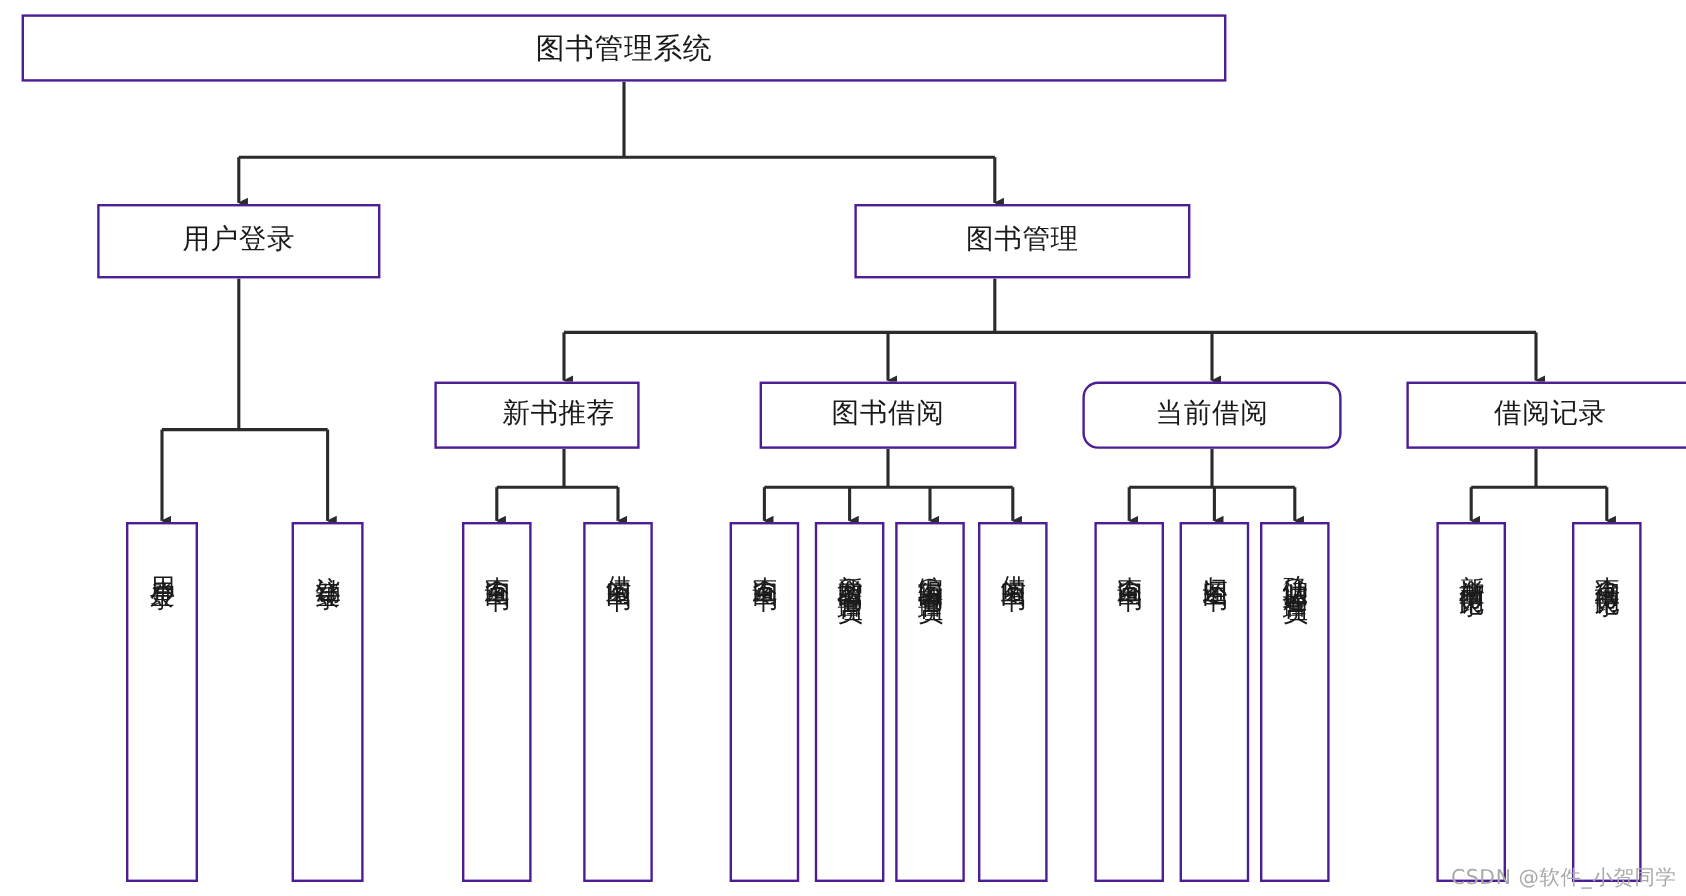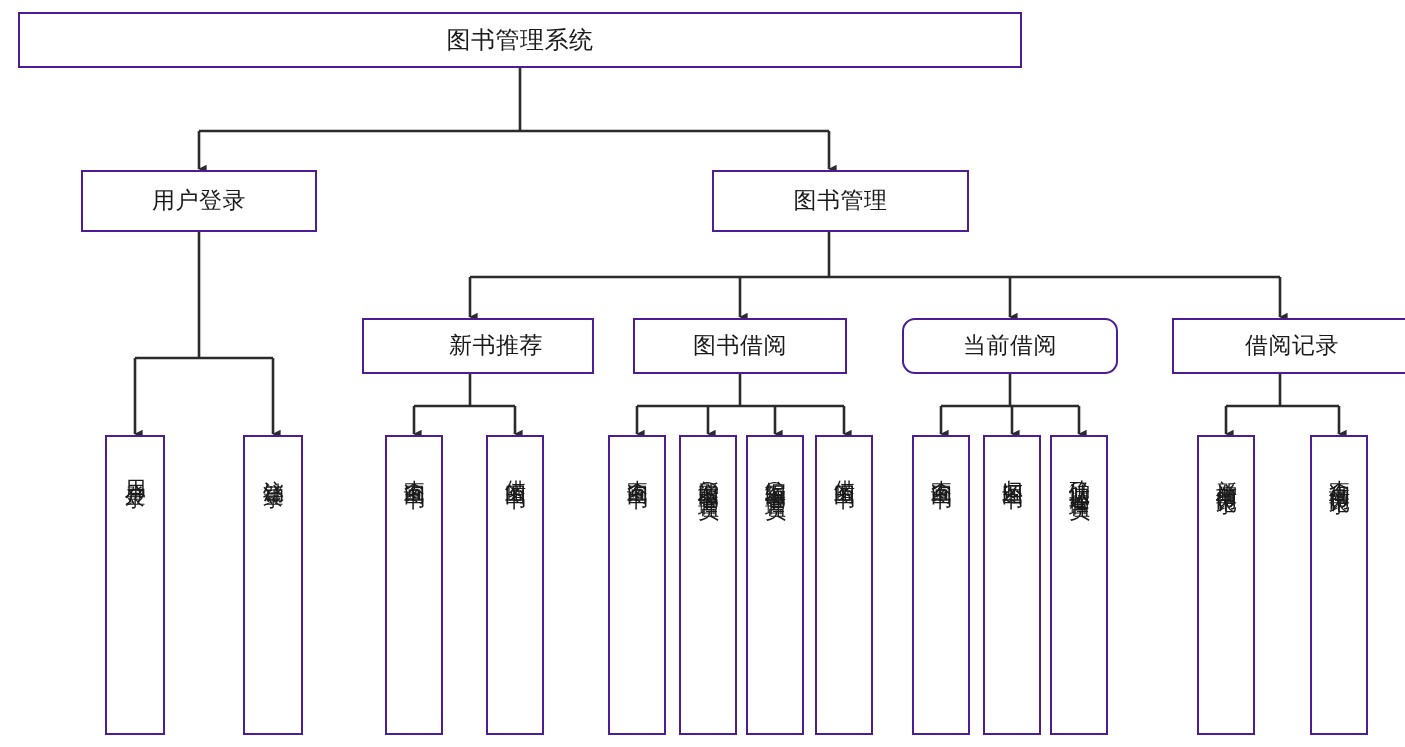--- a/index.html
+++ b/index.html
@@ -124,24 +124,24 @@
       </g>
   </svg>
 
   <div id="nodes-layer">
       <div class="node horizontal root" style="left: 18px; top: 12px; width: 1004px; height: 56px;">
         <span class="node-label">图书管理系统</span>
       </div>
       <div class="node horizontal" style="left: 81px; top: 170px; width: 236px; height: 62px;">
         <span class="node-label">用户登录</span>
       </div>
-      <div class="node horizontal" style="left: 712px; top: 170px; width: 257px; height: 62px;">
+      <div class="node horizontal" style="left: 712px; top: 170px; width: 280px; height: 62px;">
         <span class="node-label">图书管理</span>
       </div>
-      <div class="node horizontal" style="left: 362px; top: 318px; width: 232px; height: 56px; padding-left: 36px;">
+      <div class="node horizontal" style="left: 362px; top: 318px; width: 171px; height: 56px; padding-left: 36px;">
         <span class="node-label">新书推荐</span>
       </div>
       <div class="node horizontal" style="left: 633px; top: 318px; width: 214px; height: 56px;">
         <span class="node-label">图书借阅</span>
       </div>
       <div class="node horizontal" style="left: 902px; top: 318px; width: 216px; height: 56px; border-radius: 13px;">
         <span class="node-label">当前借阅</span>
       </div>
       <div class="node horizontal" style="left: 1172px; top: 318px; width: 240px; height: 56px;">
         <span class="node-label">借阅记录</span>
@@ -180,13 +180,14 @@
         <span class="node-label">确认归还（管理员）</span>
       </div>
       <div class="node vertical" style="left: 1197px; top: 435px; width: 58px; height: 300px;">
         <span class="node-label">新增借阅记录</span>
       </div>
       <div class="node vertical" style="left: 1310px; top: 435px; width: 58px; height: 300px;">
         <span class="node-label">查询借阅记录</span>
       </div>
     </div>
 
+  <div id="watermark">CSDN @软件_小贺同学</div>
 </div>
 
 </body></html>

